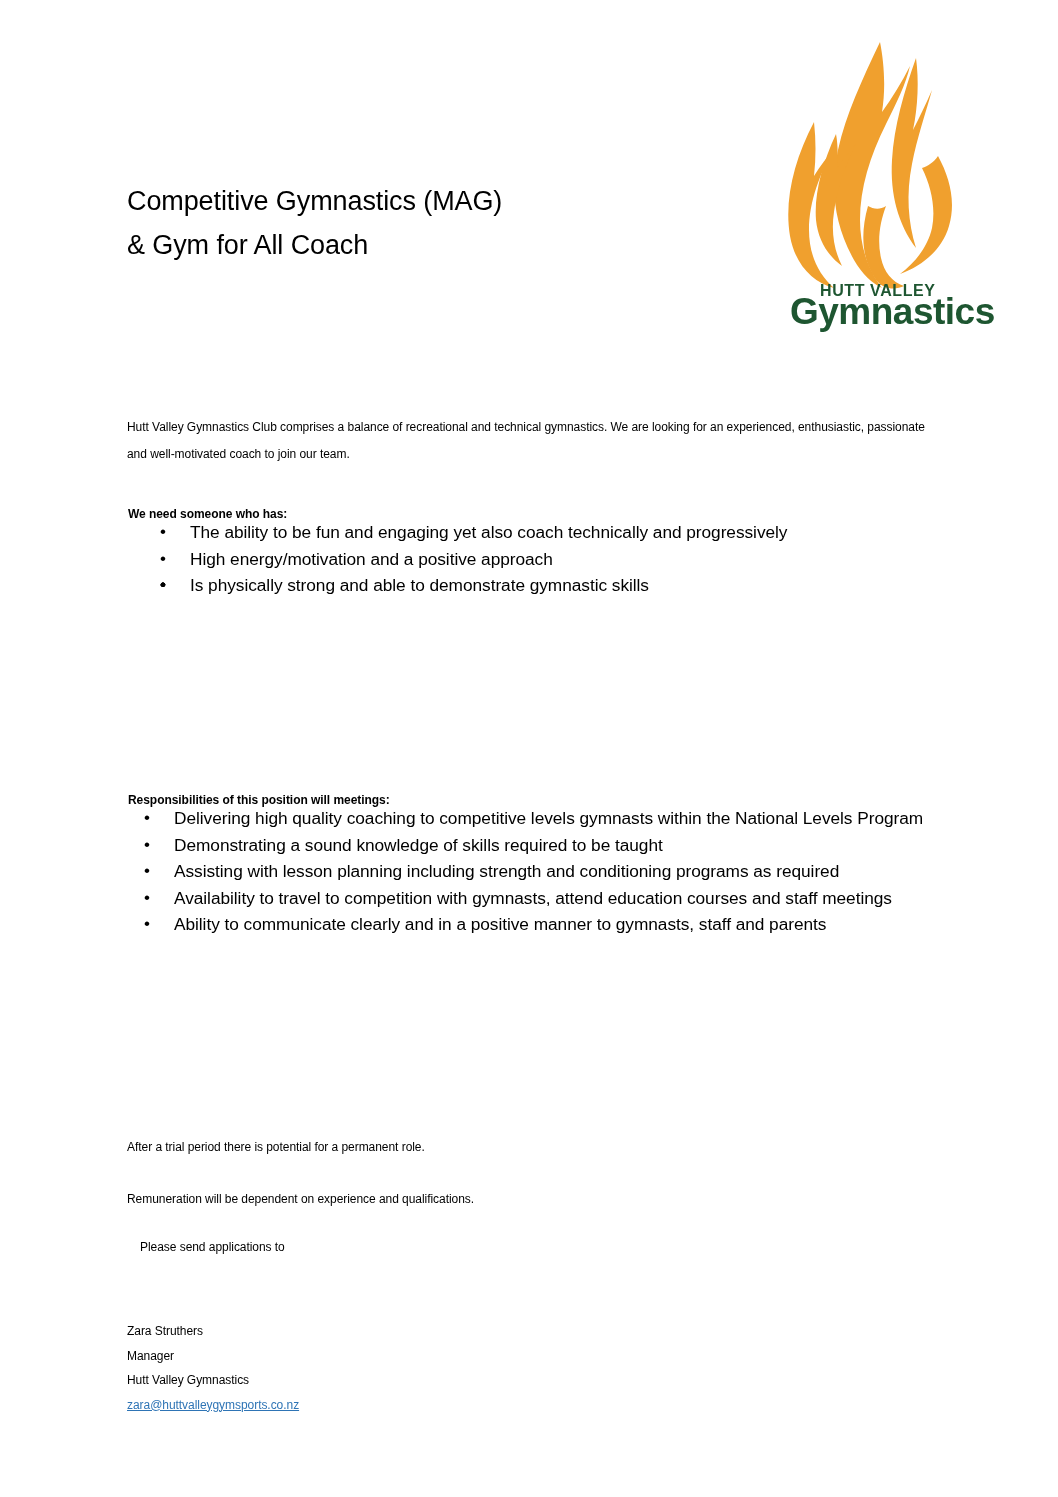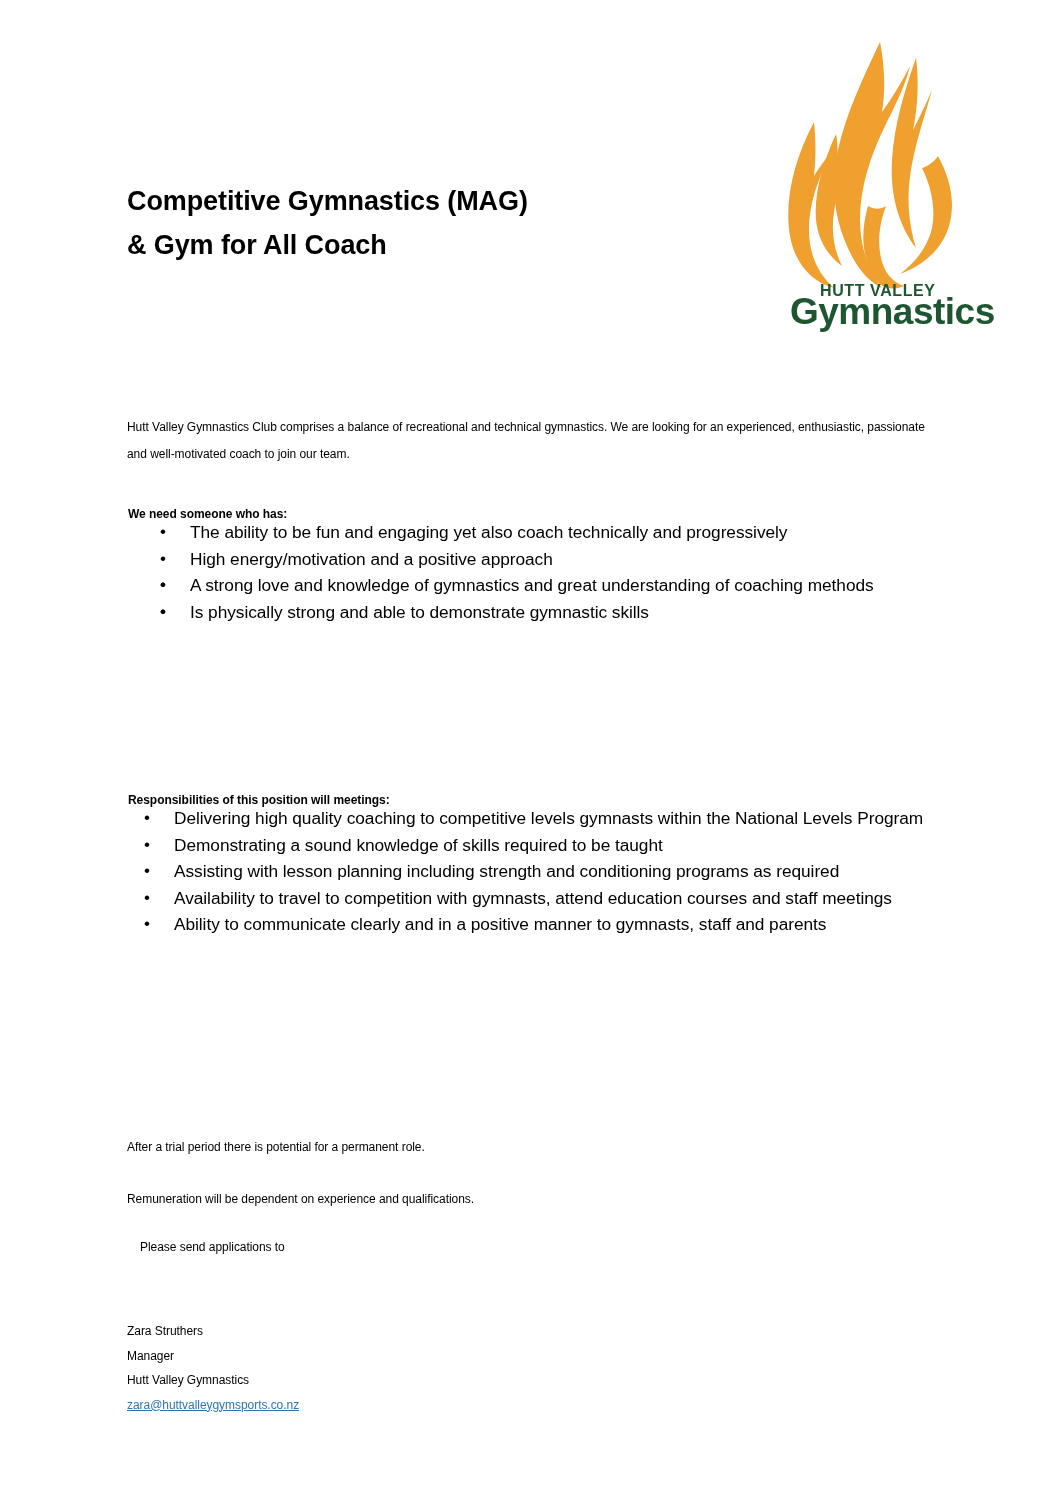--- a/index.html
+++ b/index.html
@@ -67,21 +67,21 @@
     letter-spacing: -0.5px;
   }
 
   
   .doc-title {
     position: absolute;
     left: 127px;
     top: 161px;
     width: 620px;
     font-size: 27px;
-    font-weight: bold;
+    font-weight: normal;
     line-height: 44px;
     color: #000000;
     letter-spacing: -0.1px;
   }
   .doc-title .tline { display: block; }
 
   
   .body-text {
     position: absolute;
     font-size: 12px;
@@ -209,21 +209,20 @@
     </li>
     <li>
       <span class="dot">•</span>
       <span>High energy/motivation and a positive approach</span>
     </li>
     <li>
       <span class="dot">•</span>
     </li>
     <li>
       <span class="dot">•</span>
-      <span>A strong love and knowledge of gymnastics and great understanding of coaching methods</span>
     </li>
     <li class="tight">
       <span class="dot">•</span>
     </li>
     <li>
       <span class="dot">•</span>
       <span>Is physically strong and able to demonstrate gymnastic skills</span>
     </li>
   </ul>
 

